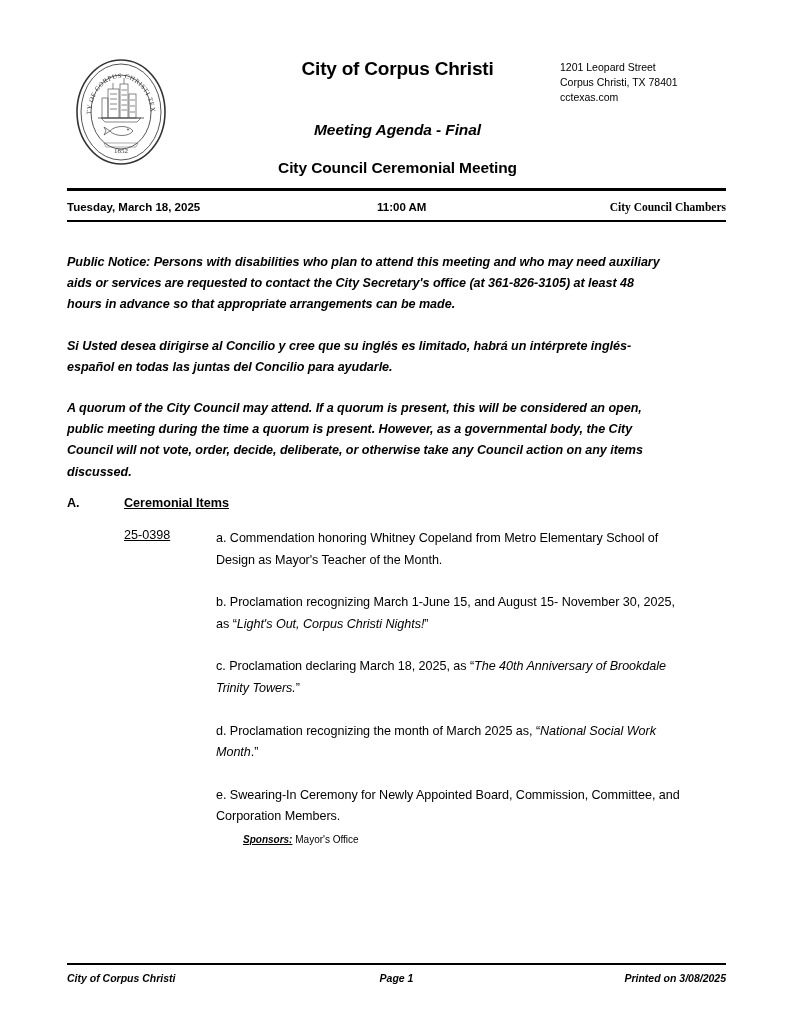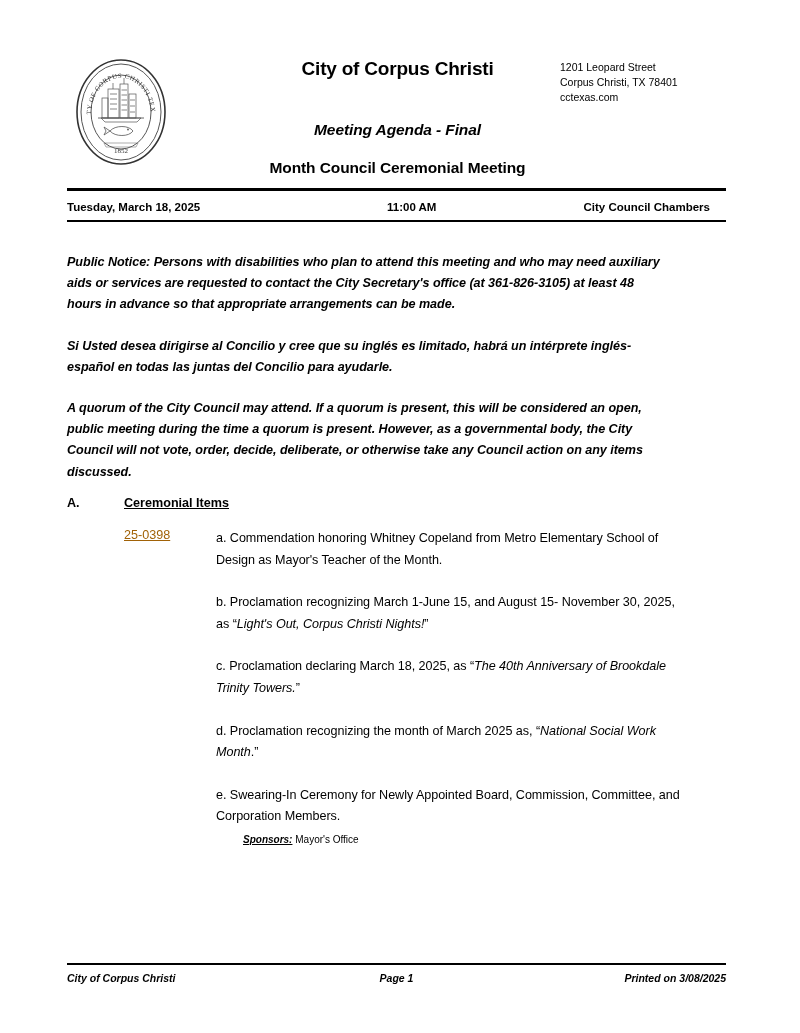--- a/index.html
+++ b/index.html
@@ -99,22 +99,22 @@
   .meetinfo {
     position: absolute;
     left: 67px;
     top: 201px;
     width: 659px;
     height: 16px;
     font-size: 11.5px;
     font-weight: bold;
   }
   .meetinfo .mi-date  { position: absolute; left: 0;     top: 0; }
-  .meetinfo .mi-time  { position: absolute; left: 320px; top: 0; }
-  .meetinfo .mi-place { position: absolute; right: 16px;    top: 0; }
+  .meetinfo .mi-time  { position: absolute; left: 310px; top: 0; }
+  .meetinfo .mi-place { position: absolute; right: 0;    top: 0; font-family: Liberation Serif, serif; }
 
   
   .notices {
     position: absolute;
     left: 67px;
     top: 252px;
     width: 600px;
   }
   .notice {
     font-size: 12.6px;
@@ -145,21 +145,21 @@
   .item-row {
     position: relative;
     margin-top: 10px;
     min-height: 20px;
   }
   .item-link {
     position: absolute;
     left: 57px;
     top: 0;
     font-size: 12.6px;
-    color: #a16207;
+    color: #000000;
     text-decoration: underline;
     cursor: pointer;
   }
   .item-body {
     margin-left: 149px;
     width: 470px;
   }
   .item-para {
     font-size: 12.6px;
     line-height: 21.6px;
@@ -246,21 +246,21 @@
         <circle cx="54" cy="72.5" r="0.9" fill="#555"></circle>
 
         <path d="M 30,86 L 64,86 L 62,90 L 32,90 Z" fill="none" stroke="#777" stroke-width="0.6"></path>
         <text x="47" y="96" font-family="'Liberation Serif', serif" font-size="7" fill="#333" text-anchor="middle">1852</text>
       </svg>
     </div>
 
     <div class="title-block">
       <div class="title-main">City of Corpus Christi</div>
       <div class="title-sub">Meeting Agenda - Final</div>
-      <div class="title-sub2">Month Council Ceremonial Meeting</div>
+      <div class="title-sub2">City Council Ceremonial Meeting</div>
     </div>
 
     <div class="address">
       <div>1201 Leopard Street</div>
       <div>Corpus Christi, TX 78401</div>
       <div>cctexas.com</div>
     </div>
   </div>
 
   <div class="rule-thick" id="rule-top"></div>

